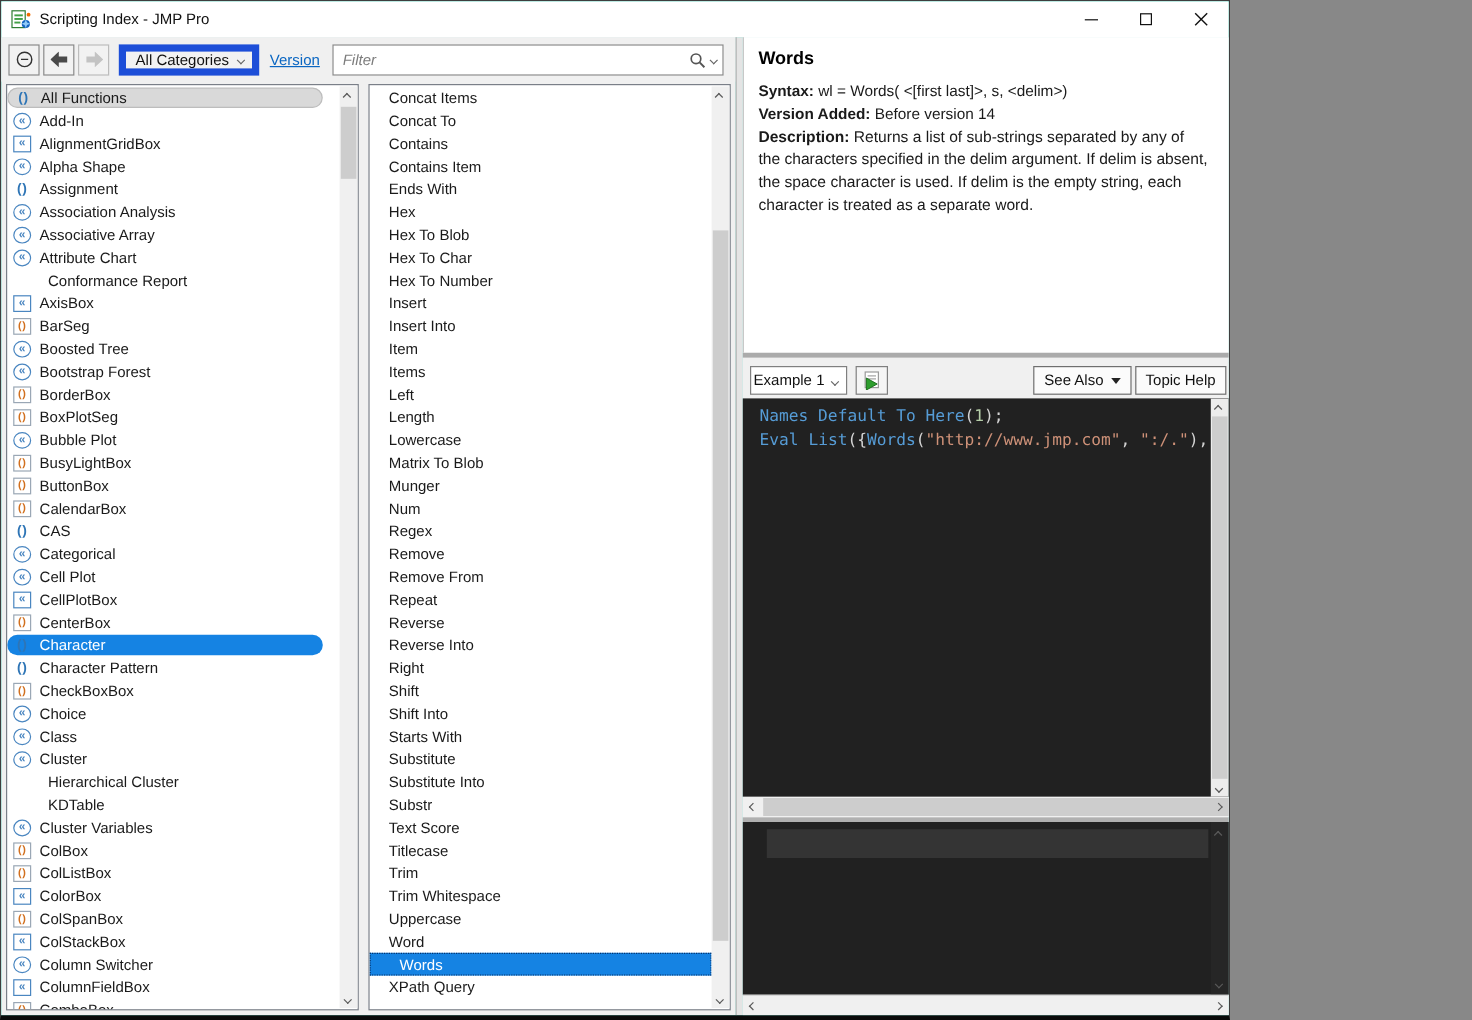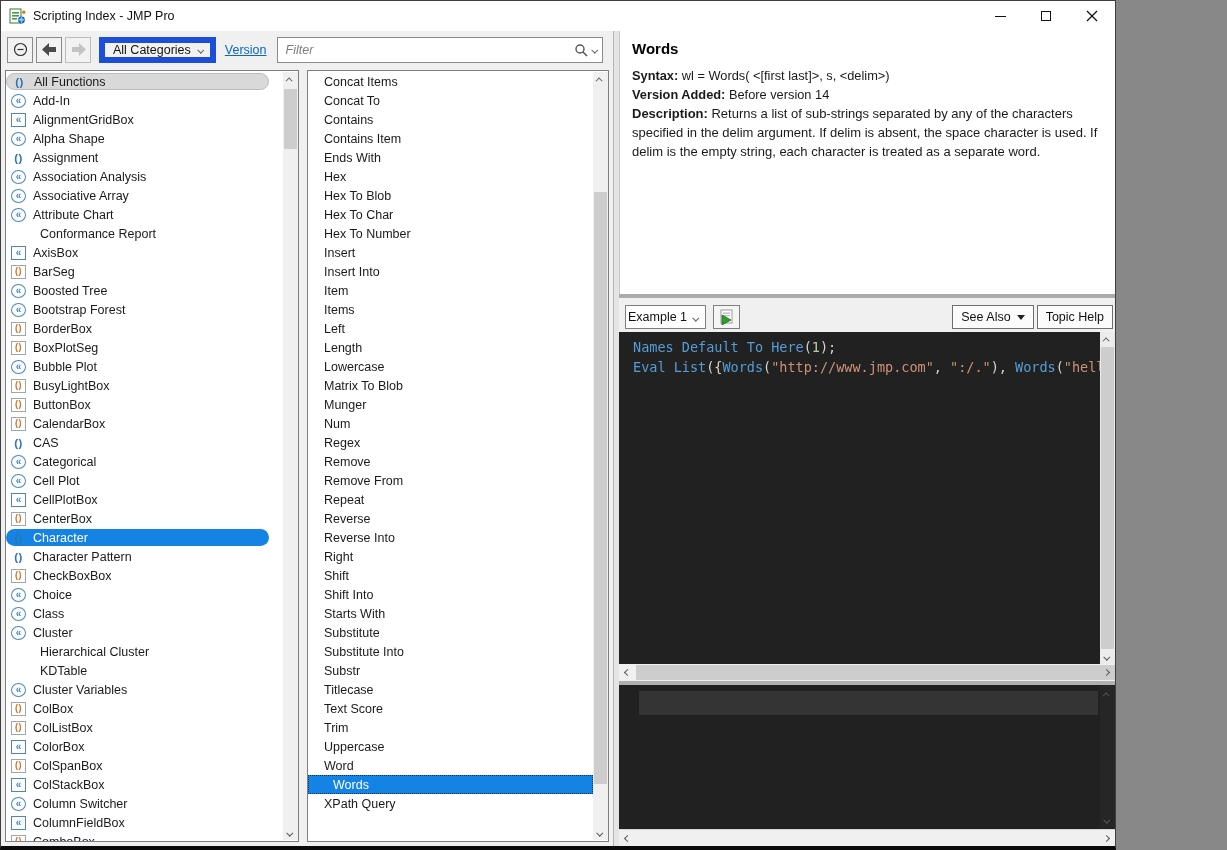--- a/index.html
+++ b/index.html
@@ -1,19 +1,19 @@
 <!DOCTYPE html>
 <html><head>
 <meta charset="utf-8">
 <style>
   * { margin:0; padding:0; box-sizing:border-box; }
   html,body { width:1227px; height:850px; }
   body { font-family:"Liberation Sans", sans-serif; background:#888; }
 
-  .window { position:relative; width:1116px; height:850px; background:#5eead4;
+  .window { position:relative; width:1025px; height:850px; background:#5eead4;
             border:1px solid #3e3e3e; border-bottom:4px solid #0a0a0a; overflow:hidden; }
 
   
   .titlebar { position:absolute; left:0; top:0; right:0; height:30px; background:#ffffff;
               display:flex; align-items:center; }
   .app-icon { width:17px; height:17px; margin:0 7px 0 8px; flex:0 0 auto; }
   .title-text { font-size:12.5px; color:#111; }
   .win-controls { margin-left:auto; display:flex; height:100%; }
   .win-btn { width:46px; height:100%; display:flex; align-items:center; justify-content:center; }
   .glyph-min { width:11px; height:1px; background:#111; display:block; }
@@ -617,31 +617,36 @@
                   <span class="lbl">Substitute Into</span>
                 </span>
               </div>
               <div class="lrow">
                 <span class="hl">
                   <span class="lbl">Substr</span>
                 </span>
               </div>
               <div class="lrow">
                 <span class="hl">
+                  <span class="lbl">Text Score</span>
+                </span>
+              </div>
+              <div class="lrow">
+                <span class="hl">
                   <span class="lbl">Titlecase</span>
                 </span>
               </div>
               <div class="lrow">
                 <span class="hl">
-                  <span class="lbl">Text Score</span>
-                </span>
-              </div>
-              <div class="lrow">
-                <span class="hl">
                   <span class="lbl">Trim</span>
+                </span>
+              </div>
+              <div class="lrow">
+                <span class="hl">
+                  <span class="lbl">Trim Whitespace</span>
                 </span>
               </div>
               <div class="lrow">
                 <span class="hl">
                   <span class="lbl">Uppercase</span>
                 </span>
               </div>
               <div class="lrow">
                 <span class="hl">
                   <span class="lbl">Word</span>

